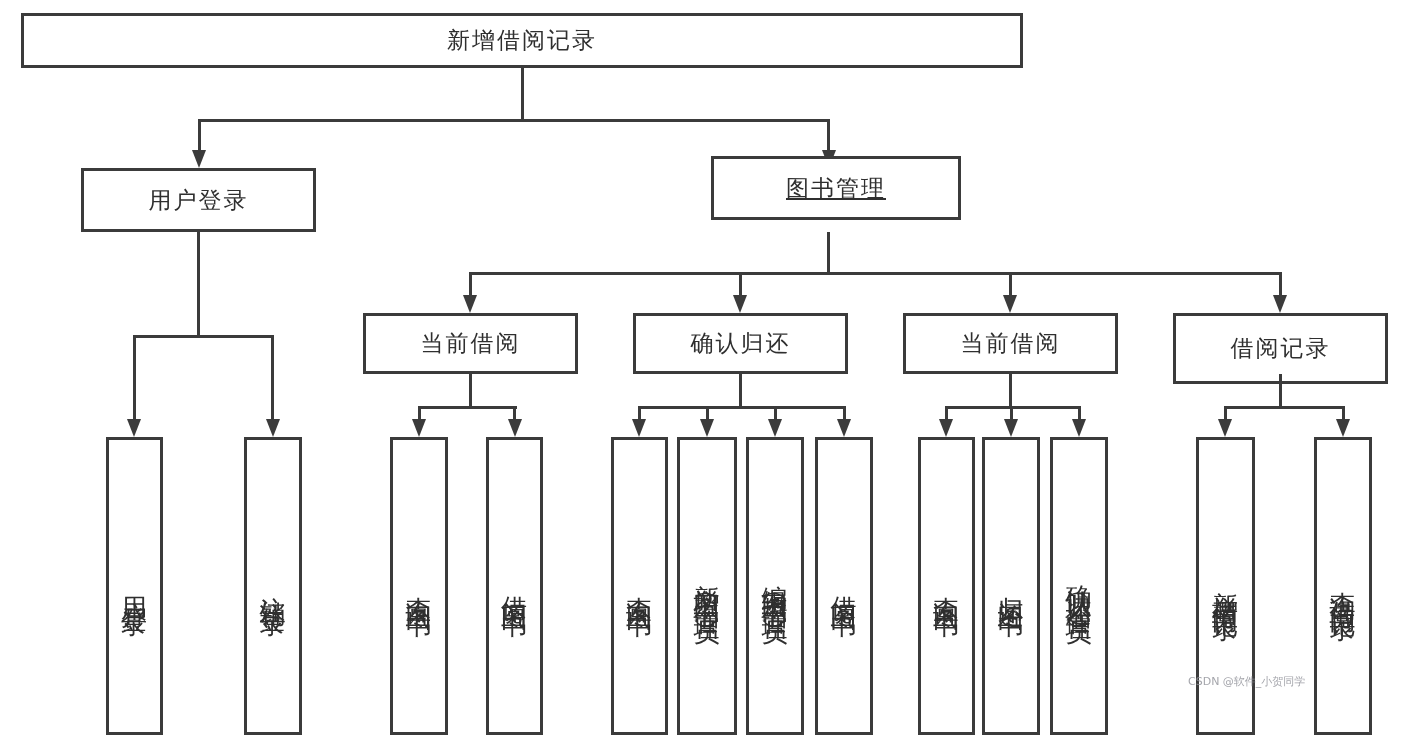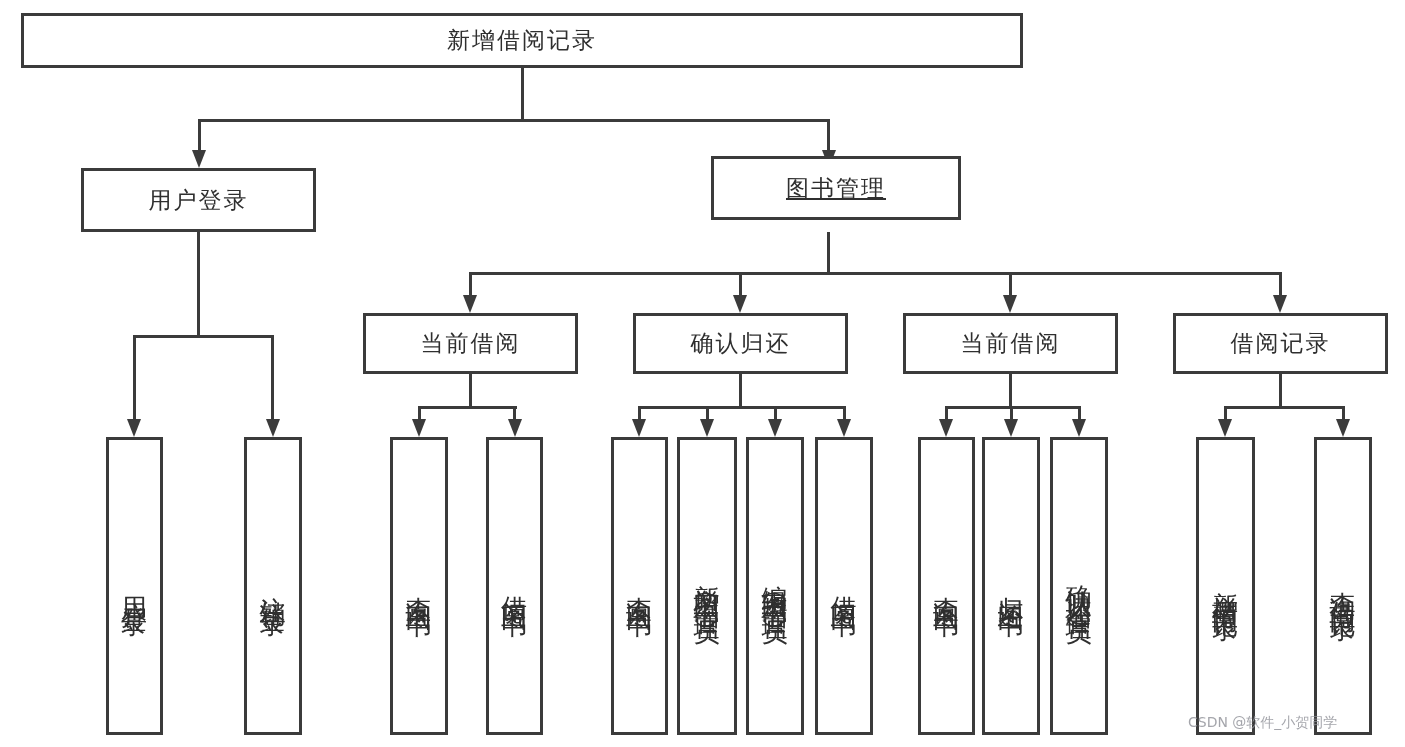--- a/index.html
+++ b/index.html
@@ -19,22 +19,22 @@
   .vbox span{
     writing-mode:vertical-rl;line-height:1;font-size:26px;letter-spacing:5px;white-space:nowrap;
   }
   .line{position:absolute;background:#3b3b3b;}
   .arrow{
     position:absolute;width:0;height:0;
     border-left:7px solid transparent;border-right:7px solid transparent;
     border-top:18px solid #3b3b3b;
   }
   .watermark{
-    position:absolute;left:1188px;top:714px;width:215px;
-    font-size:14px;color:rgba(148,149,156,0.85);white-space:nowrap;
+    position:absolute;left:1188px;top:674px;width:215px;
+    font-size:11px;color:rgba(148,149,156,0.85);white-space:nowrap;
   }
 </style>
 </head>
 <body>
 
 <div class="canvas">
 
   <div class="hbox" style="left:21px;top:13px;width:1002px;height:55px;">新增借阅记录</div>
 
   <div class="line" style="left:521px;top:68px;width:3px;height:53px;"></div>
@@ -61,21 +61,21 @@
   <div class="line" style="left:739px;top:272px;width:3px;height:25px;"></div>
   <div class="arrow" style="left:733px;top:295px;"></div>
   <div class="line" style="left:1009px;top:272px;width:3px;height:25px;"></div>
   <div class="arrow" style="left:1003px;top:295px;"></div>
   <div class="line" style="left:1279px;top:272px;width:3px;height:25px;"></div>
   <div class="arrow" style="left:1273px;top:295px;"></div>
 
   <div class="hbox" style="left:363px;top:313px;width:215px;height:61px;">当前借阅</div>
   <div class="hbox" style="left:633px;top:313px;width:215px;height:61px;">确认归还</div>
   <div class="hbox" style="left:903px;top:313px;width:215px;height:61px;">当前借阅</div>
-  <div class="hbox" style="left:1173px;top:313px;width:215px;height:61px;">借阅记录</div>
+  <div class="hbox" style="left:1173px;top:313px;width:215px;height:71px;">借阅记录</div>
 
   <div class="line" style="left:469px;top:374px;width:3px;height:32px;"></div>
   <div class="line" style="left:418px;top:406px;width:99px;height:3px;"></div>
   <div class="line" style="left:418px;top:406px;width:3px;height:15px;"></div>
   <div class="arrow" style="left:412px;top:419px;"></div>
   <div class="line" style="left:513px;top:406px;width:3px;height:15px;"></div>
   <div class="arrow" style="left:508px;top:419px;"></div>
 
   <div class="line" style="left:739px;top:374px;width:3px;height:32px;"></div>
   <div class="line" style="left:638px;top:406px;width:208px;height:3px;"></div>

